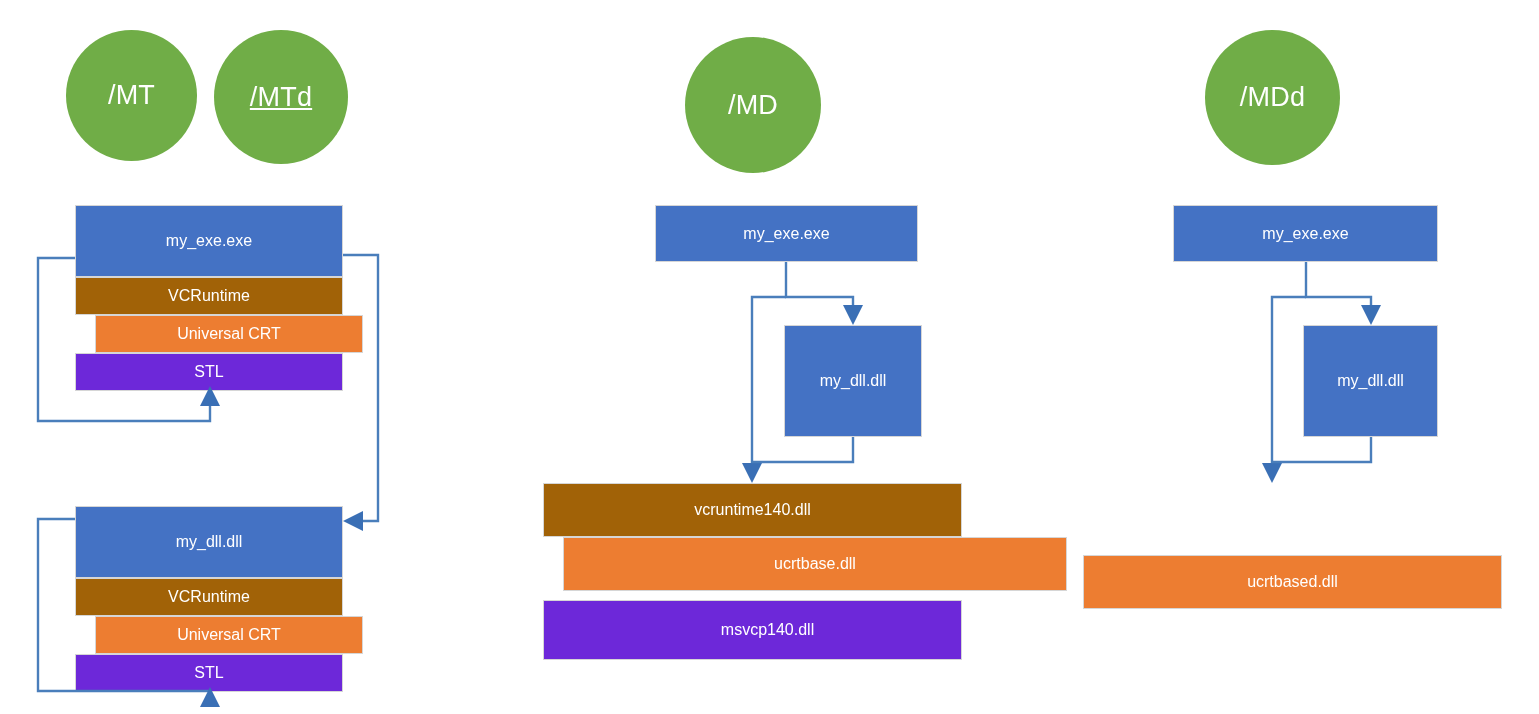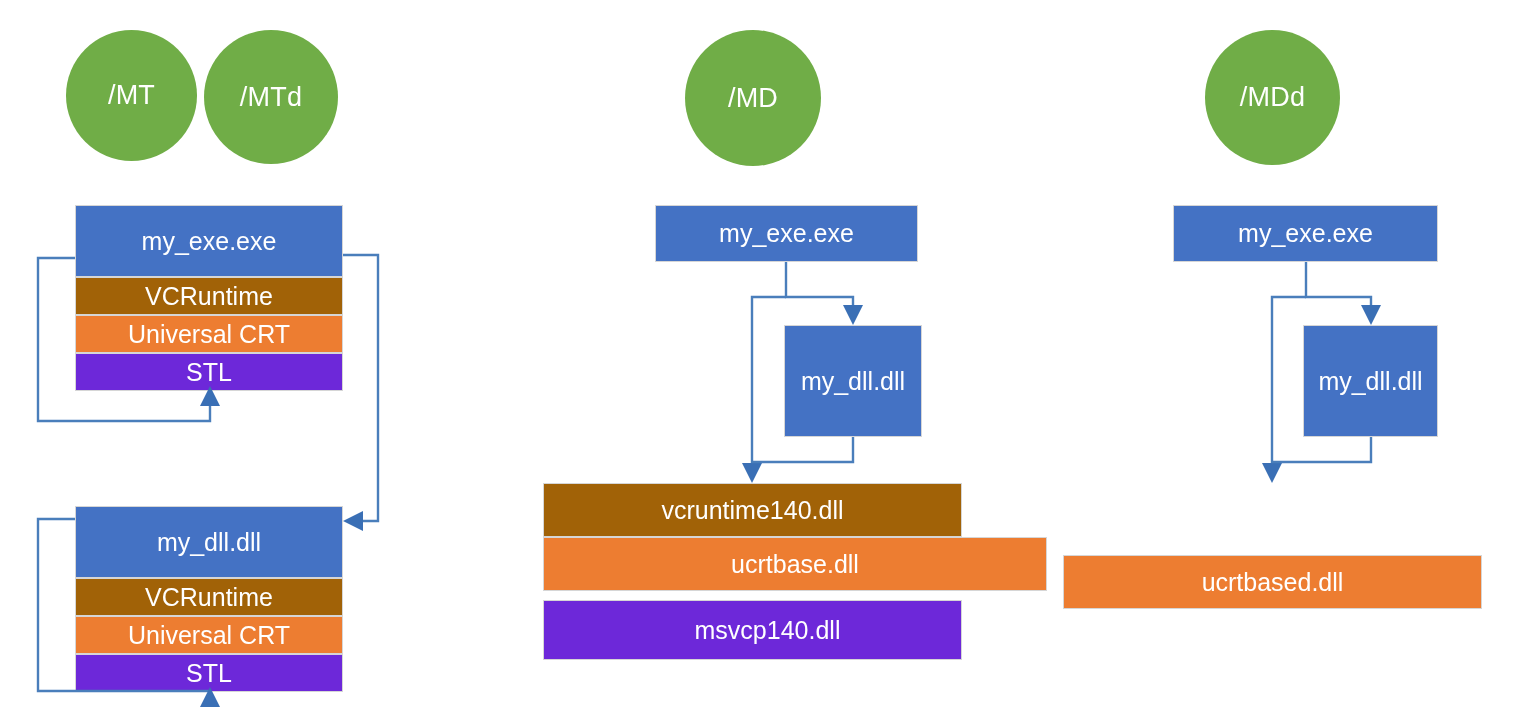--- a/index.html
+++ b/index.html
@@ -41,26 +41,26 @@
   }
   
   .layer {
     position: absolute;
     box-sizing: border-box;
     border: 1px solid #d6d6d6;
     color: #ffffff;
     display: flex;
     align-items: center;
     justify-content: center;
-    font-size: 25px;
+    font-size: 16px;
     white-space: nowrap;
   }
   .layer.mod   { background: #4472c4; }
   .layer.vcr   { background: #a16207; }
-  .layer.ucrt  { background: #ed7d31; }
+  .layer.ucrt  { background: #ed7d31; margin-left: 20px; }
   .layer.stl   { background: #6d28d9; }
 
   
   .wires {
     position: absolute;
     top: 0;
     left: 0;
     width: 1539px;
     height: 714px;
     pointer-events: none;
@@ -78,21 +78,21 @@
 </head>
 <body>
 
 <div id="canvas">
 
   <div class="panel">
 
     <div class="opt-circle" style="left:66px; top:30px; width:131px; height:131px;">
       <span>/MT</span>
     </div>
-    <div class="opt-circle" style="left:204px; top:30px; width:134px; height:134px;">
+    <div class="opt-circle" style="left:214px; top:30px; width:134px; height:134px;text-decoration:underline;">
       <span>/MTd</span>
     </div>
 
     <div class="layer mod" style="left:75px; top:205px; width:268px; height:72px;">
       <span>my_exe.exe</span>
     </div>
     <div class="layer vcr" style="left:75px; top:277px; width:268px; height:38px;">
       <span>VCRuntime</span>
     </div>
     <div class="layer ucrt" style="left:75px; top:315px; width:268px; height:38px;">
@@ -111,21 +111,21 @@
     <div class="layer ucrt" style="left:75px; top:616px; width:268px; height:38px;">
       <span>Universal CRT</span>
     </div>
     <div class="layer stl" style="left:75px; top:654px; width:268px; height:38px;">
       <span>STL</span>
     </div>
   </div>
 
   <div class="panel">
 
-    <div class="opt-circle" style="left:685px; top:30px; width:136px; height:136px;align-items:center;">
+    <div class="opt-circle" style="left:685px; top:37px; width:136px; height:136px;align-items:center;">
       <span>/MD</span>
     </div>
 
     <div class="layer mod" style="left:655px; top:205px; width:263px; height:57px;">
       <span>my_exe.exe</span>
     </div>
 
     <div class="layer mod" style="left:784px; top:325px; width:138px; height:112px;">
       <span>my_dll.dll</span>
     </div>

